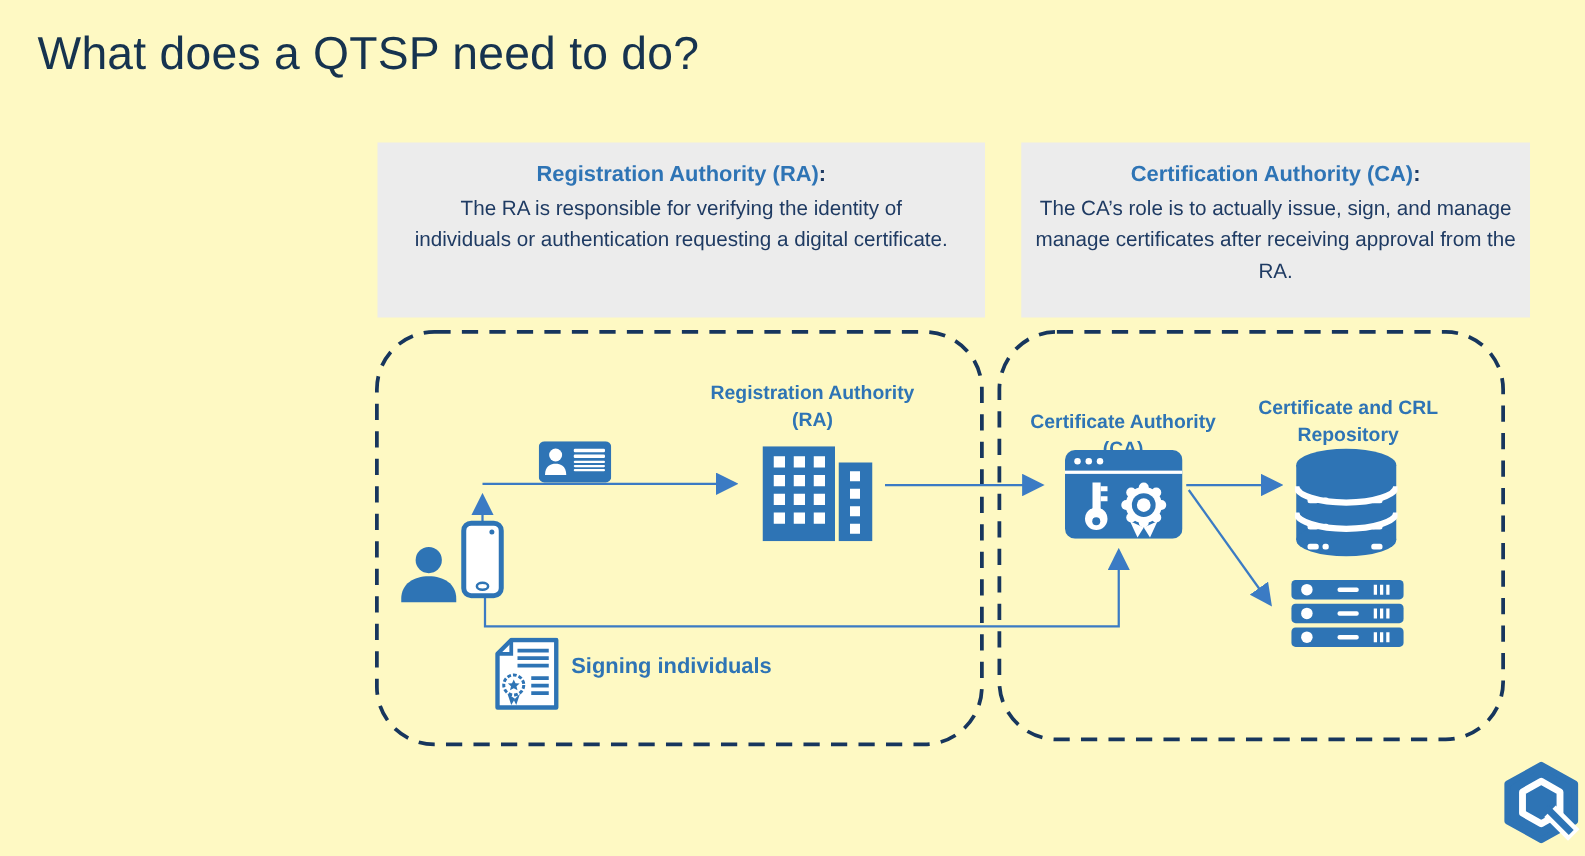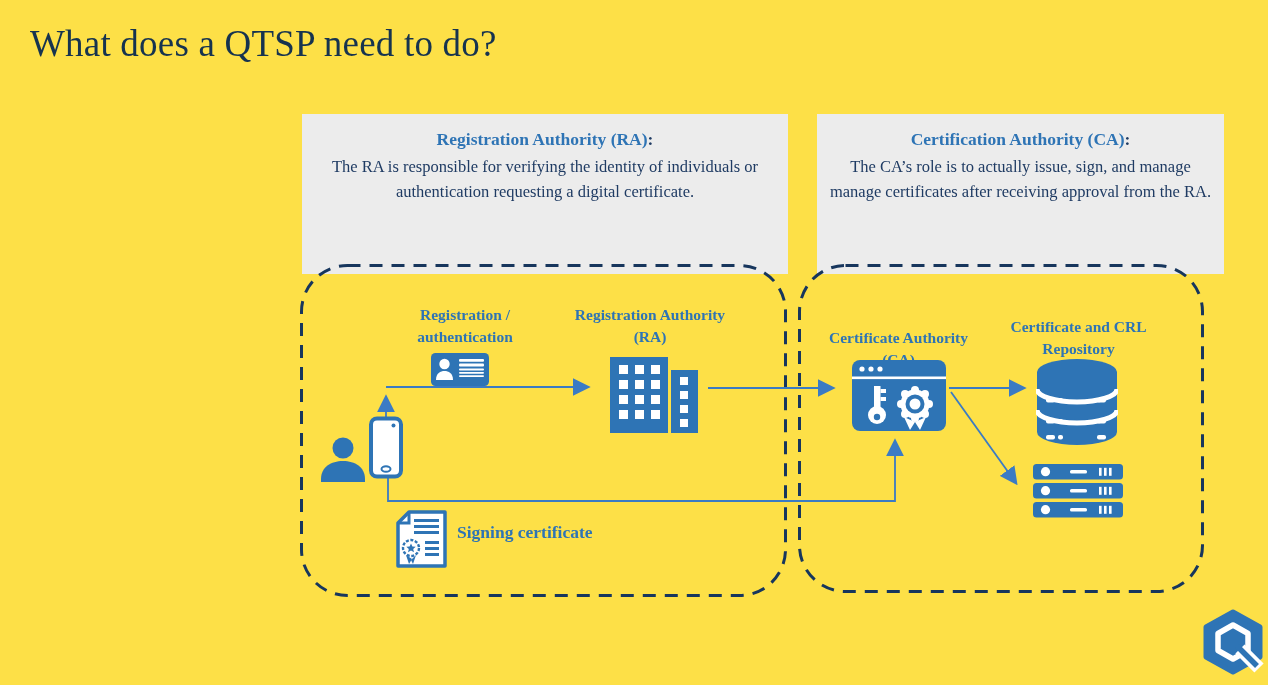--- a/index.html
+++ b/index.html
@@ -1,25 +1,25 @@
 <!DOCTYPE html>
 <html><head>
 <meta charset="utf-8">
 <style>
   html,body{margin:0;padding:0;background:#ffffff;}
   .slide{
-    position:relative; width:1268px; height:685px; background:#fde047;
-    font-family:Liberation Serif, serif; overflow:hidden;
+    position:relative; width:1268px; height:685px; background:#fef9c3;
+    font-family:Liberation Sans, sans-serif; overflow:hidden;
   }
   .title{
     position:absolute; left:30px; top:22px; margin:0;
     font-size:37px; font-weight:normal; color:#16334F; letter-spacing:0.2px;
   }
   .info-box{
-    position:absolute; top:114px; height:160px; background:#ECECEC;
+    position:absolute; top:114px; height:140px; background:#ECECEC;
     box-sizing:border-box; text-align:center; padding-top:15px;
   }
   .ib-ra{ left:302px; width:486px; padding-left:26px; padding-right:26px;}
   .ib-ca{ left:800px; width:407px; padding-left:10px; padding-right:10px;margin-left:17px;}
   .info-heading{ font-size:17.5px; font-weight:bold; color:#2E74B5; margin-bottom:5px;}
   .heading-colon{ color:#1F3B63; }
   .info-body{ font-size:16.5px; color:#1F3B63; line-height:1.5;}
   .connectors{ position:absolute; left:0; top:0; pointer-events:none;}
   .icon{ position:absolute; }
   .dlabel{
@@ -72,29 +72,27 @@
     <g stroke="#3B7BC4" stroke-width="1.8" fill="none">
       <line x1="386" y1="426" x2="386" y2="397" marker-end="url(#arr)"></line>
       <line x1="386" y1="387" x2="588" y2="387" marker-end="url(#arr)"></line>
       <line x1="708" y1="388" x2="833" y2="388" marker-end="url(#arr)"></line>
       <line x1="949" y1="388" x2="1024" y2="388" marker-end="url(#arr)"></line>
       <line x1="951" y1="392" x2="1016" y2="483" marker-end="url(#arr)"></line>
       <polyline points="388,477 388,501 895,501 895,441" marker-end="url(#arr)"></polyline>
     </g>
   </svg>
 
-  <div class="dlabel" id="reg-label">Registration /
-authentication</div>
   <div class="dlabel" id="ra-label">Registration Authority
 (RA)</div>
   <div class="dlabel" id="ca-label">Certificate Authority
 (CA)</div>
   <div class="dlabel" id="repo-label">Certificate and CRL
 Repository</div>
-  <div class="dlabel" id="signing-label">Signing certificate</div>
+  <div class="dlabel" id="signing-label">Signing individuals</div>
 
   <svg class="icon" id="user-icon" width="46" height="45" viewBox="0 0 46 45">
     <circle cx="23" cy="11" r="10.5" fill="#2E74B5"></circle>
     <path d="M1,45 v-3 c0,-12 10,-18 22,-18 s22,6 22,18 v3 z" fill="#2E74B5"></path>
   </svg>
 
   <svg class="icon" id="smartphone-icon" width="36" height="63" viewBox="0 0 36 63">
     <rect x="3" y="2.5" width="30" height="58" rx="6" fill="#ffffff" stroke="#2E74B5" stroke-width="4"></rect>
     <circle cx="25.5" cy="9.5" r="2" fill="#2E74B5"></circle>
     <ellipse cx="18" cy="53" rx="4.5" ry="2.8" fill="none" stroke="#2E74B5" stroke-width="2"></ellipse>

